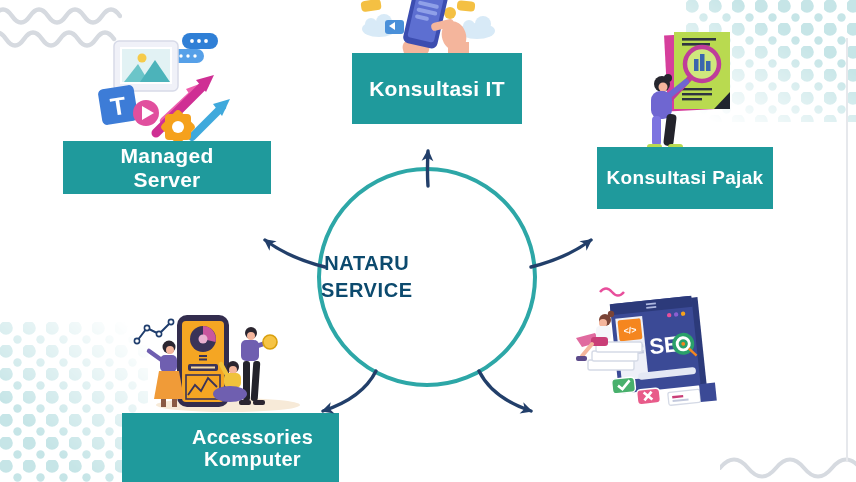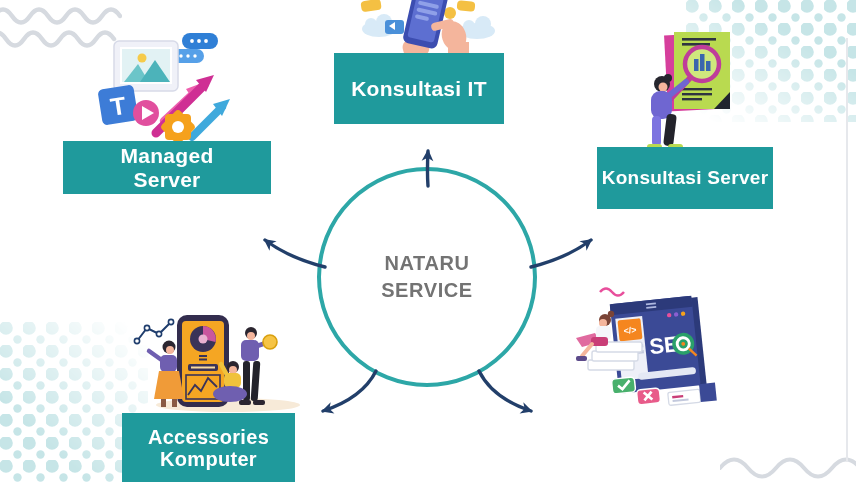--- a/index.html
+++ b/index.html
@@ -7,30 +7,30 @@
     position:relative;width:856px;height:482px;background:#ffffff;
     overflow:hidden;font-family:"Liberation Sans",sans-serif;
   }
   .deco{position:absolute;pointer-events:none;}
   .illus{position:absolute;pointer-events:none;}
   .node-box{
     position:absolute;background:#1f9a9c;color:#ffffff;
     display:flex;align-items:center;justify-content:center;text-align:center;
     font-weight:bold;white-space:pre-line;letter-spacing:.3px;line-height:1.1;
   }
-  #box-it{left:334px;top:53px;width:170px;height:71px;font-size:21px;}
+  #box-it{left:352px;top:53px;width:170px;height:71px;font-size:21px;}
   #box-server{left:63px;top:141px;width:208px;height:53px;font-size:21px;}
   #box-pajak{left:597px;top:147px;width:176px;height:62px;font-size:19px;}
-  #box-acc{left:122px;top:413px;width:173px;height:69px;font-size:20px;}
+  #box-acc{left:122px;top:413px;width:173px;height:69px;font-size:20px;padding-left:44px;}
   #box-laptop{left:533px;top:413px;width:194px;height:69px;font-size:20px;}
   .center-circle{
     position:absolute;left:317px;top:167px;width:220px;height:220px;
     border:4px solid #2da7a7;border-radius:50%;box-sizing:border-box;
-    display:flex;align-items:center;justify-content:center;text-align:center;
-    color:#737373;font-weight:bold;font-size:20px;line-height:1.35;
+    display:flex;align-items:center;text-align:center;
+    color:#0c4a6e;font-weight:bold;font-size:20px;line-height:1.35;
     letter-spacing:.6px;white-space:pre-line;z-index:3;background:transparent;
   }
   #arrows{position:absolute;left:0;top:0;z-index:4;pointer-events:none;}
   .vline{position:absolute;left:846px;top:38px;width:2px;height:424px;background:#e6e8ec;}
 </style>
 </head>
 <body>
 
 <div class="canvas">
 
@@ -311,17 +311,17 @@
   </svg>
 
   <div class="center-circle">
     <span>NATARU
 SERVICE</span>
   </div>
 
   <div class="node-box" id="box-it">Konsultasi IT</div>
   <div class="node-box" id="box-server">Managed
 Server</div>
-  <div class="node-box" id="box-pajak">Konsultasi Server</div>
+  <div class="node-box" id="box-pajak">Konsultasi Pajak</div>
   <div class="node-box" id="box-acc">Accessories
 Komputer</div>
 
 </div>
 
 </body></html>

